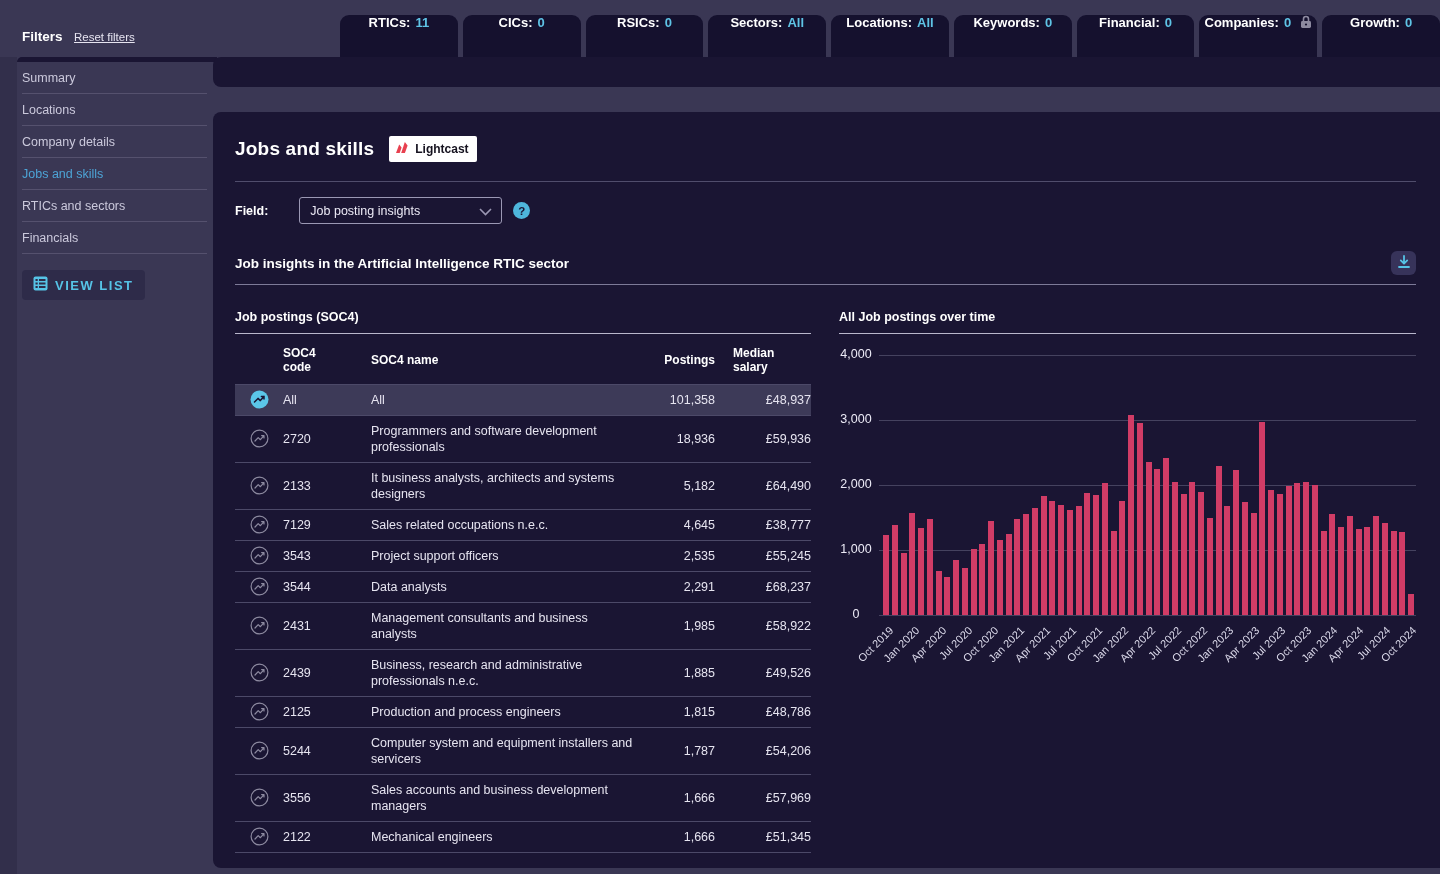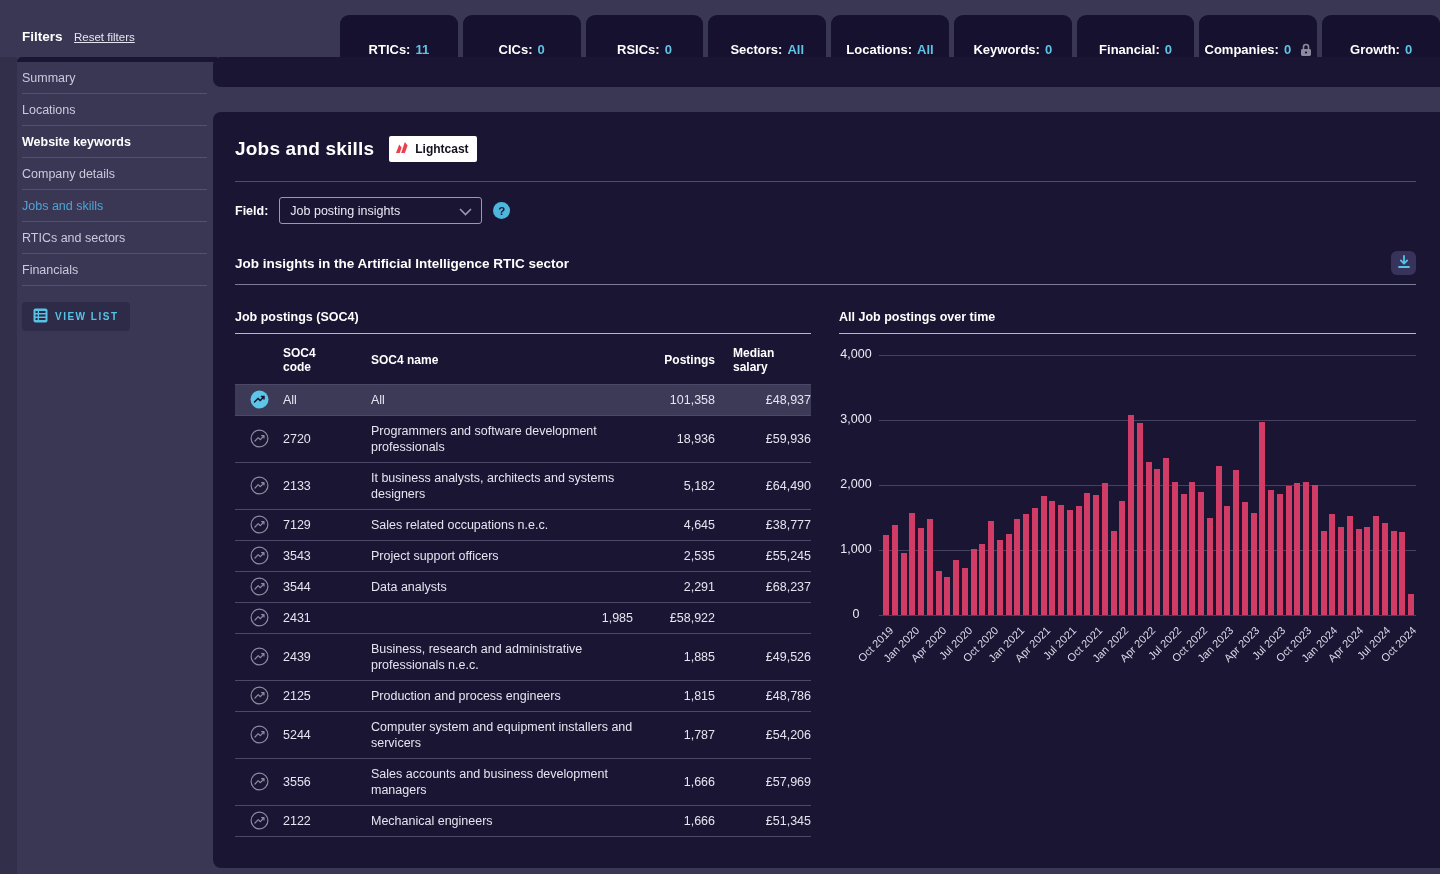--- a/index.html
+++ b/index.html
@@ -11,21 +11,21 @@
     color:#e9e7f4;
   }
 
   
   .topbar { position:absolute; left:0; top:0; width:1440px; height:57px; background:#3a3754; z-index:5; }
   .filters-label { position:absolute; left:22px; top:29px; font-size:13.5px; font-weight:bold; color:#ffffff; }
   .reset-filters { position:absolute; left:74px; top:31px; font-size:11.5px; color:#e6e4f0; text-decoration:underline; cursor:pointer; }
   .tabs { position:absolute; left:340px; right:0; top:15px; height:42px; display:flex; gap:5px; }
   .tab {
     flex:1; background:#15112e; border-radius:9px 9px 0 0;
-    display:flex; align-items:flex-end; justify-content:center; gap:5px;
+    display:flex; align-items:flex-start; justify-content:center; gap:5px;
     font-size:13px; font-weight:bold; color:#ffffff; cursor:pointer; white-space:nowrap;
   }
   .tab .tab-value { color:#5fc4e6; font-weight:bold; }
   .tab svg { display:block; }
 
   
   .top-band { position:absolute; left:213px; top:57px; width:1227px; height:30px; background:#1a1533; border-radius:8px 0 0 8px; }
   .top-band-thin { position:absolute; left:17px; top:57px; width:200px; height:5px; background:#1a1533; border-radius:6px 0 0 0; }
 
   
@@ -33,41 +33,41 @@
   .sidebar { position:absolute; left:17px; top:62px; width:196px; height:812px; background:#3a3754; }
   .side-item {
     margin:0 6px 0 5px; padding:9px 0 8px 0; border-bottom:1px solid #55516e;
     font-size:12.5px; color:#cbc9dc; cursor:pointer;
   }
   .side-item.emph { color:#ffffff; font-weight:bold; }
   .side-item.active { color:#4da4d6; }
   .view-list-btn {
     margin:16px 0 0 5px; display:inline-flex; align-items:center; gap:7px;
     background:#2e2b49; border:none; border-radius:4px; padding:6px 11px;
-    color:#56c3e6; font-size:10px; font-weight:bold; letter-spacing:1.5px;
+    color:#56c3e6; font-size:13px; font-weight:bold; letter-spacing:1.5px;
     font-family:"Liberation Sans", sans-serif; cursor:pointer;
   }
 
   
   .main-panel {
     position:absolute; left:213px; top:112px; width:1227px; height:756px;
     background:#1a1533; border-radius:8px 0 0 8px; padding:24px 24px 0 22px;
   }
   .title-row { display:flex; align-items:center; gap:15px; }
   .page-title { font-size:19px; font-weight:bold; color:#ffffff; letter-spacing:.2px; }
   .lightcast-badge { display:inline-flex; align-items:center; gap:5px; background:#ffffff; border-radius:2px; padding:4px 8px 4px 6px; }
   .lightcast-badge .lc-text { color:#15121f; font-size:12px; font-weight:bold; }
   .title-divider { height:1px; background:#504d6c; margin-top:19px; }
 
   .field-row { display:flex; align-items:center; gap:11px; margin-top:15px; }
   .field-label { font-size:12.5px; font-weight:bold; color:#ffffff; }
   .field-select {
     width:203px; height:27px; border:1px solid #9b98b4; border-radius:3px;
     display:flex; align-items:center; justify-content:space-between;
-    padding:0 9px 0 10px; cursor:pointer; background:transparent;
+    padding:0 9px 0 10px; cursor:pointer; background:transparent;margin-left:20px;
   }
   .field-select .field-value { font-size:12.5px; color:#eceaf6; }
   .help-icon {
     width:17px; height:17px; border-radius:50%; background:#4eb6dc;
     display:flex; align-items:center; justify-content:center;
     color:#1a1533; font-size:11.5px; font-weight:bold; cursor:pointer;
   }
 
   .section-row { display:flex; align-items:center; justify-content:space-between; margin-top:27px; }
   .section-title { font-size:13.5px; font-weight:bold; color:#ffffff; }
@@ -168,21 +168,20 @@
 </div>
 
 <div class="top-band-thin"></div>
 <div class="top-band"></div>
 
 <div class="left-rail"></div>
 <div class="sidebar">
   <div id="side-items">
       <div class="side-item">Summary</div>
       <div class="side-item">Locations</div>
-      <div class="side-item emph">Website keywords</div>
       <div class="side-item">Company details</div>
       <div class="side-item active">Jobs and skills</div>
       <div class="side-item">RTICs and sectors</div>
       <div class="side-item">Financials</div>
     </div>
   <button class="view-list-btn">
     <span>
       <svg width="15" height="15" viewBox="0 0 15 15">
           <rect x="0.5" y="0.5" width="14" height="14" rx="2" fill="#56c3e6"></rect>
           <rect x="2.5" y="3" width="2.2" height="2" fill="#2e2b49"></rect>
@@ -326,20 +325,21 @@
               <div class="td td-salary">£68,237</div>
             </div>
             <div class="t-row">
               <div class="td td-icon">
                 <svg width="19" height="19" viewBox="0 0 19 19">
                   <circle cx="9.5" cy="9.5" r="8.4" fill="none" stroke="#8d8aa0" stroke-width="1.2"></circle>
                   <path d="M5 12 L8.2 8.6 L10.4 10.7 L14 6.6 M14 6.6 h-2.4 M14 6.6 v2.4" fill="none" stroke="#8d8aa0" stroke-width="1.2" stroke-linecap="round" stroke-linejoin="round"></path>
                 </svg>
               </div>
               <div class="td td-code">2431</div>
+              <div class="td td-name">Management consultants and business analysts</div>
               <div class="td td-postings">1,985</div>
               <div class="td td-salary">£58,922</div>
             </div>
             <div class="t-row">
               <div class="td td-icon">
                 <svg width="19" height="19" viewBox="0 0 19 19">
                   <circle cx="9.5" cy="9.5" r="8.4" fill="none" stroke="#8d8aa0" stroke-width="1.2"></circle>
                   <path d="M5 12 L8.2 8.6 L10.4 10.7 L14 6.6 M14 6.6 h-2.4 M14 6.6 v2.4" fill="none" stroke="#8d8aa0" stroke-width="1.2" stroke-linecap="round" stroke-linejoin="round"></path>
                 </svg>
               </div>

